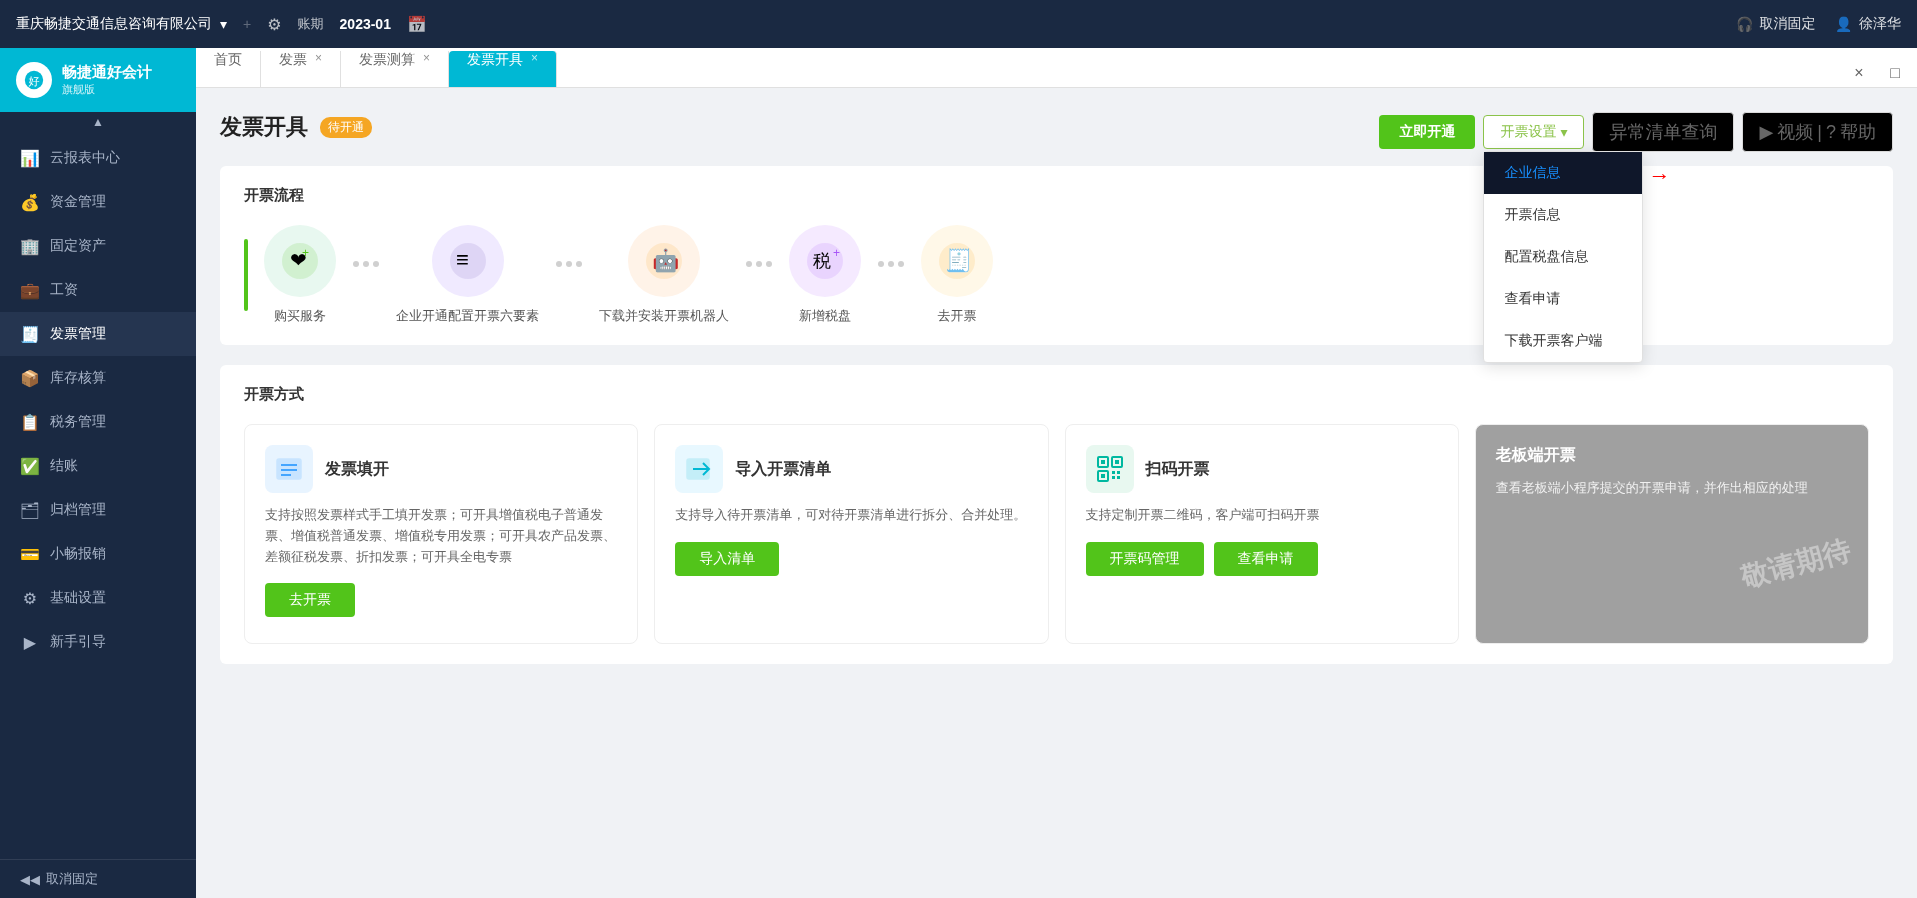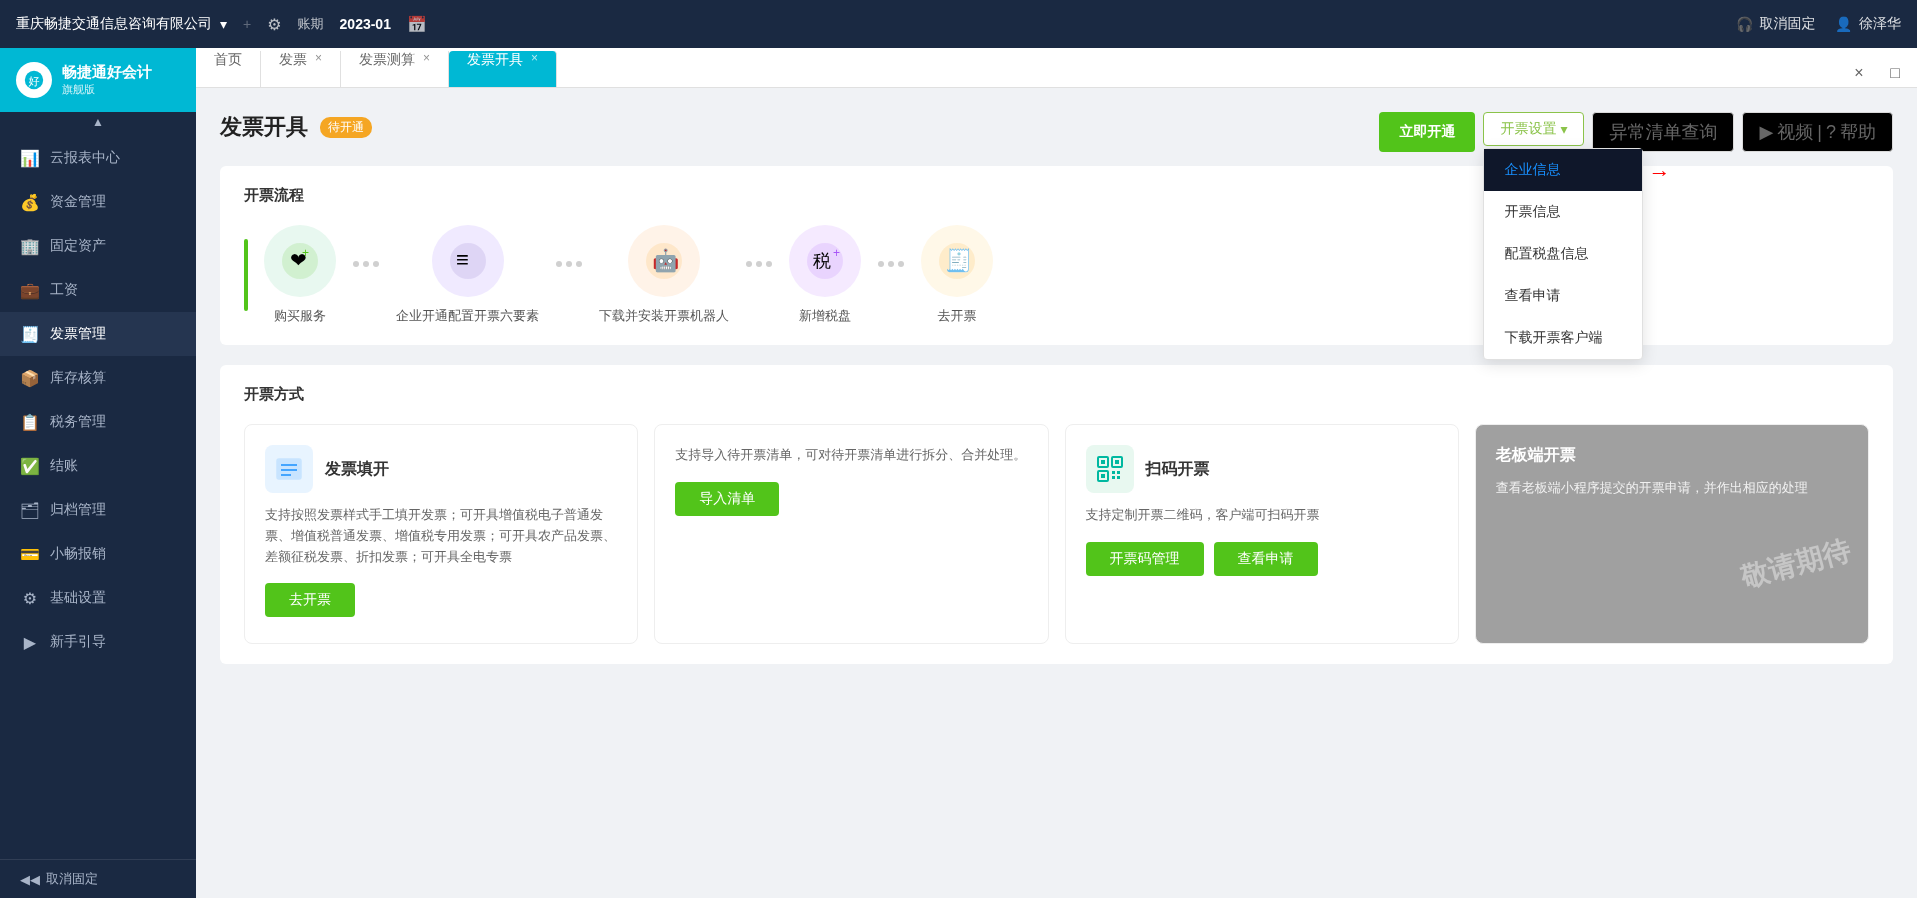--- a/index.html
+++ b/index.html
@@ -44,21 +44,21 @@
 
     
     .page-content { flex: 1; padding: 24px; overflow-y: auto; position: relative; }
 
     
     .page-title-row { display: flex; align-items: center; gap: 12px; margin-bottom: 24px; }
     .page-title { font-size: 22px; font-weight: bold; color: #222; }
     .badge-pending { background: #f5a623; color: #fff; font-size: 12px; padding: 2px 8px; border-radius: 10px; font-family: Liberation Serif, serif; }
 
     
-    .page-actions { position: absolute; top: 24px; right: 24px; display: flex; gap: 8px; padding-left: 14px; }
+    .page-actions { position: absolute; top: 24px; right: 24px; display: flex; align-items: center; gap: 8px; padding-left: 14px; }
     .btn-primary { background: #52c41a; color: #fff; border: none; padding: 8px 20px; border-radius: 4px; font-size: 14px; cursor: pointer; font-weight: bold; }
     .btn-outline-green { background: #fff; color: #8bc34a; border: 1px solid #8bc34a; padding: 7px 16px; border-radius: 4px; font-size: 14px; cursor: pointer; display: flex; align-items: center; gap: 4px; position: relative; }
     .btn-outline-gray { background: #000000; color: #666; border: 1px solid #d9d9d9; padding: 7px 16px; border-radius: 4px; font-size: 18px; cursor: pointer; display: flex; align-items: center; gap: 4px; }
 
     
     .section-card { background: #fff; border-radius: 6px; padding: 20px 24px; margin-bottom: 20px; }
     .section-title { font-size: 15px; font-weight: bold; color: #333; margin-bottom: 20px; }
 
     
     .flow-steps { display: flex; align-items: center; gap: 0; }
@@ -368,20 +368,30 @@
                       <line x1="8" y1="22" x2="18" y2="22" stroke="#1890ff" stroke-width="1.5"></line>
                     </svg>
                 </div>
                 <span class="method-title">发票填开</span>
               </div>
               <p class="method-desc">支持按照发票样式手工填开发票；可开具增值税电子普通发票、增值税普通发票、增值税专用发票；可开具农产品发票、差额征税发票、折扣发票；可开具全电专票</p>
               <button class="btn-green">去开票</button>
             </div>
 
             <div class="method-card">
+              <div class="method-card-header">
+                <div class="method-icon cyan">
+                  <svg width="32" height="32" viewBox="0 0 32 32">
+                      <rect x="4" y="6" width="22" height="20" rx="2" fill="#00b8d4" opacity="0.15" stroke="#00b8d4" stroke-width="1.5"></rect>
+                      <polyline points="20,10 26,16 20,22" stroke="#00b8d4" stroke-width="2" fill="none"></polyline>
+                      <line x1="10" y1="16" x2="26" y2="16" stroke="#00b8d4" stroke-width="2"></line>
+                    </svg>
+                </div>
+                <span class="method-title">导入开票清单</span>
+              </div>
               <p class="method-desc">支持导入待开票清单，可对待开票清单进行拆分、合并处理。</p>
               <button class="btn-green">导入清单</button>
             </div>
 
             <div class="method-card">
               <div class="method-card-header">
                 <div class="method-icon teal">
                   <svg width="32" height="32" viewBox="0 0 32 32">
                       <rect x="4" y="4" width="10" height="10" fill="none" stroke="#00b8a0" stroke-width="2" rx="1"></rect>
                       <rect x="18" y="4" width="10" height="10" fill="none" stroke="#00b8a0" stroke-width="2" rx="1"></rect>

